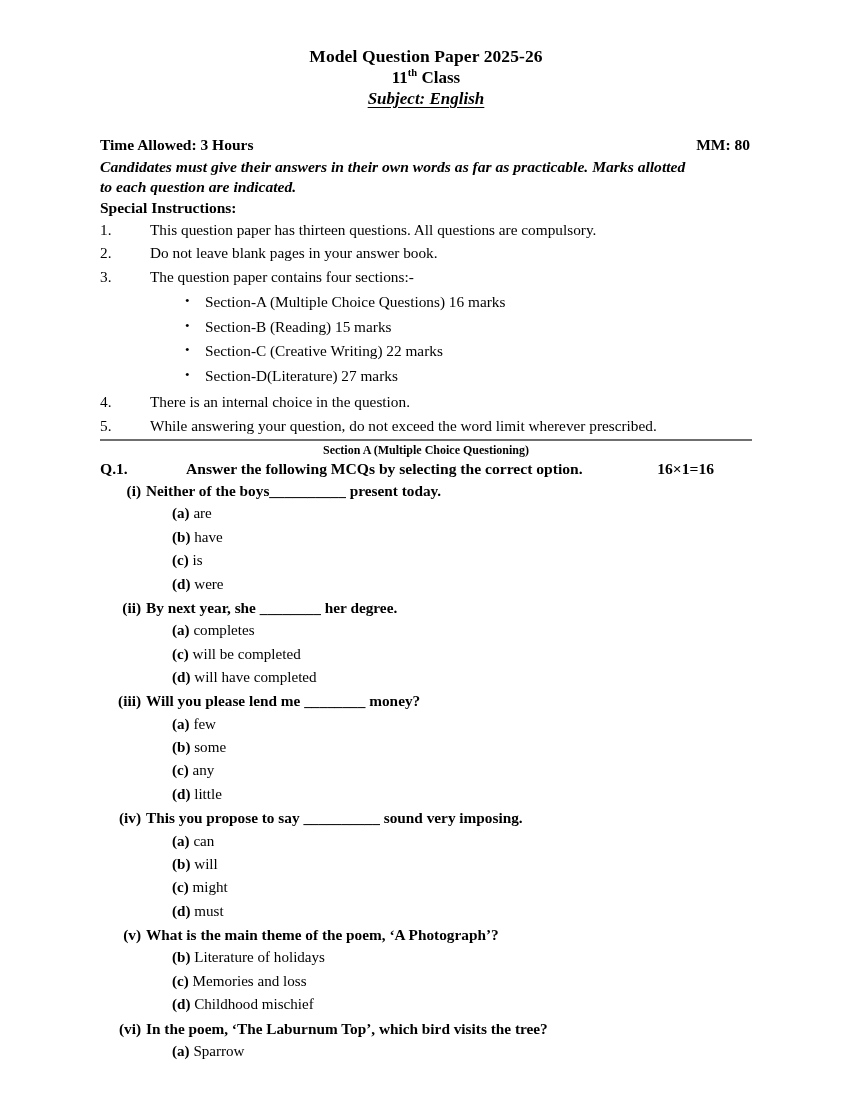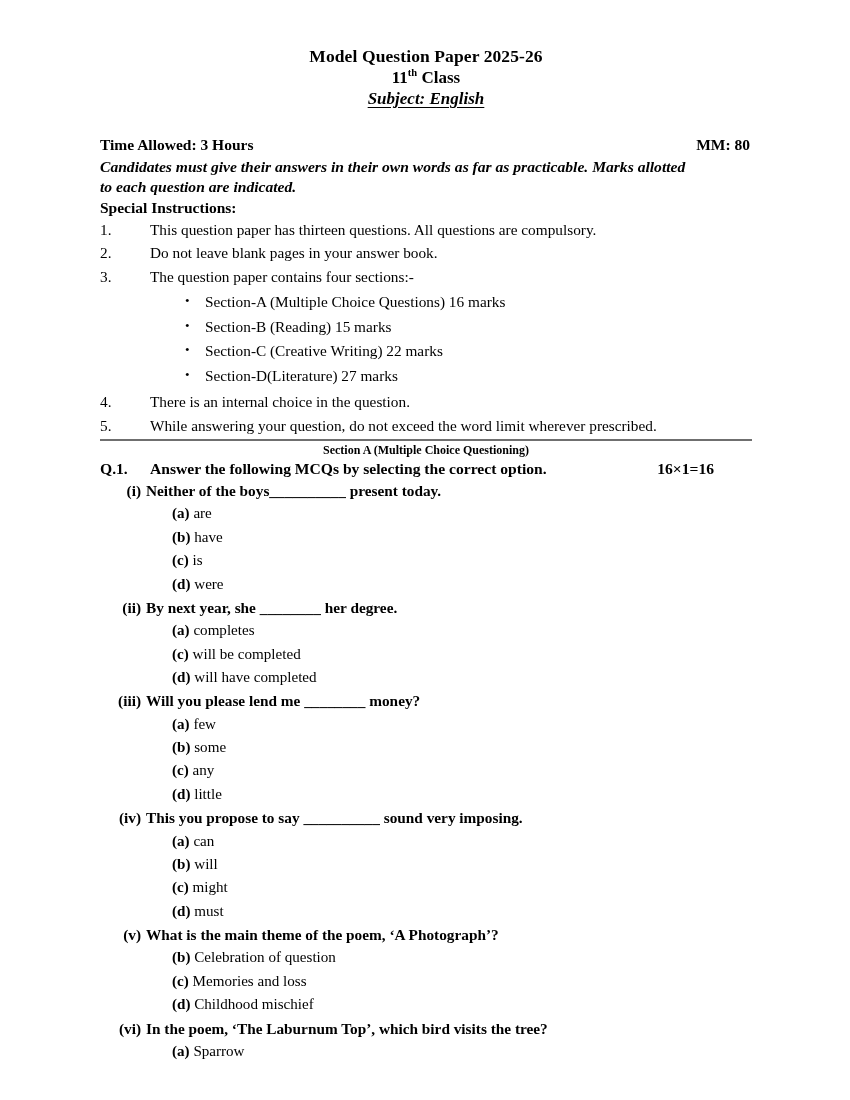--- a/index.html
+++ b/index.html
@@ -122,20 +122,21 @@
     width: 652px;
   }
 
   
   .q-row {
     display: flex;
     align-items: baseline;
     font-size: 15.6px;
     font-weight: bold;
     margin-top: 2px;
+    gap: 36px;
   }
   .q-label { flex: 0 0 50px; }
   .q-text { flex: 1 1 auto; }
   .q-marks {
     flex: 0 0 auto;
     padding-right: 38px;
     white-space: nowrap;
   }
 
   
@@ -290,21 +291,21 @@
         <div class="mcq-option"><span class="opt-letter">(d)</span><span class="opt-text"> must</span></div>
       </div>
     </div>
 
     <div class="mcq-block">
       <div class="mcq-stem">
         <span class="mcq-roman">(v)</span>
         <span class="mcq-stem-text">What is the main theme of the poem, ‘A Photograph’?</span>
       </div>
       <div class="mcq-options">
-        <div class="mcq-option"><span class="opt-letter">(b)</span><span class="opt-text"> Celebration of question</span></div>
+        <div class="mcq-option"><span class="opt-letter">(b)</span><span class="opt-text"> Literature of holidays</span></div>
         <div class="mcq-option"><span class="opt-letter">(c)</span><span class="opt-text"> Memories and loss</span></div>
         <div class="mcq-option"><span class="opt-letter">(d)</span><span class="opt-text"> Childhood mischief</span></div>
       </div>
     </div>
 
     <div class="mcq-block">
       <div class="mcq-stem">
         <span class="mcq-roman">(vi)</span>
         <span class="mcq-stem-text">In the poem, ‘The Laburnum Top’, which bird visits the tree?</span>
       </div>

